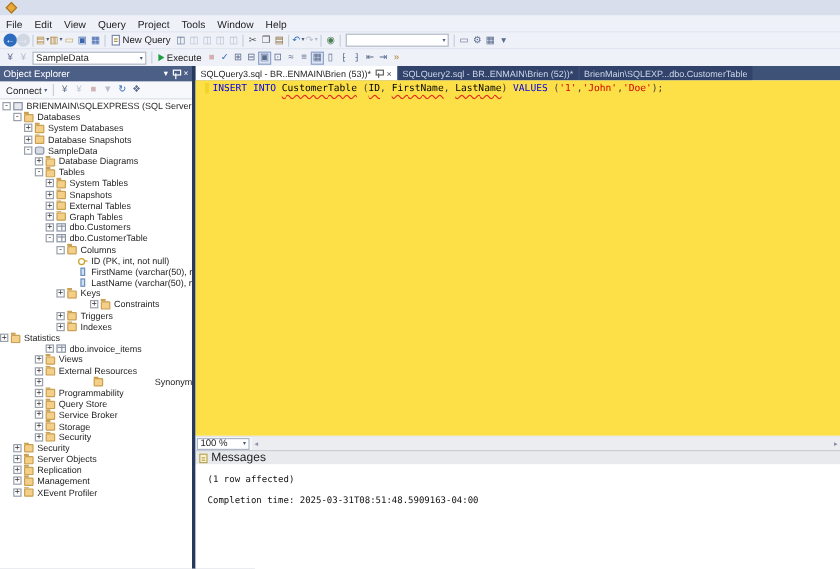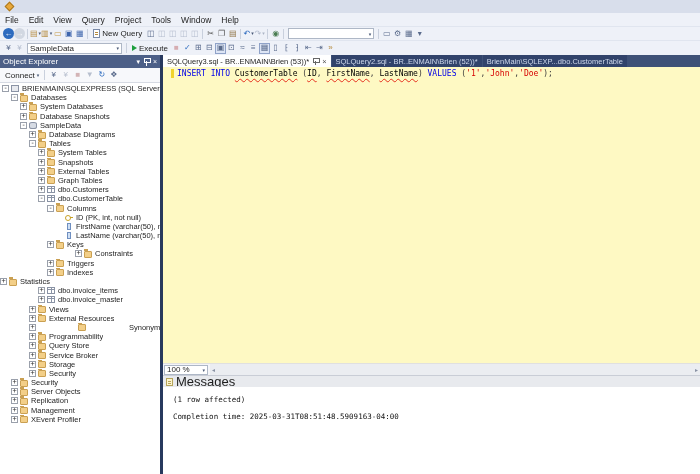--- a/index.html
+++ b/index.html
@@ -74,35 +74,35 @@
 
   
   .editor-region { flex:1; display:flex; flex-direction:column; margin-left:3px; background:#fff; min-width:0; }
   .tabbar { height:12px; background:#3e5177; display:flex; font-size:7.5px; flex:none; overflow:hidden; }
   .tab { display:flex; align-items:center; padding:0 4px; background:#31436b; color:#cdd7ea; margin-right:1px; white-space:nowrap; flex:none; }
   .tab.active { background:#fff; color:#1e1e1e; }
   .tab-pin { position:relative; width:6px; height:8px; margin-left:4px; display:inline-block; }
   .tab-pin::before { content:''; position:absolute; left:2px; top:4px; width:1px; height:4px; background:#666; }
   .tab-pin::after { content:''; position:absolute; left:0; top:1px; width:5px; height:3px; border:1px solid #666; }
   .tab-close { margin-left:3px; font-size:7.5px; color:#555; }
-  .editor { height:296px; position:relative; background:#fef9c3; flex:none; }
+  .editor { height:296px; position:relative; background:#fde047; flex:none; }
   .change-bar { position:absolute; left:8px; top:2px; width:3px; height:9px; background:#f1d32b; }
   .sql-line { position:absolute; left:14px; top:2px; font-family:"DejaVu Sans Mono",monospace; font-size:8px; white-space:pre; }
   .tk-keyword { color:#0000e8; }
   .tk-plain { color:#3b3b3b; }
   .tk-string { color:#d60000; }
   .tk-identifier-error { color:#000; text-decoration:underline wavy #e5301e; text-decoration-thickness:1px; text-underline-offset:2px; }
 
   .zoomrow { height:12px; display:flex; align-items:center; background:#f4f5f8; border-top:1px solid #e0e0e0; flex:none; }
   .zoom-combo { width:44px; height:10px; margin-left:1px; }
   .hscroll { flex:1; height:100%; background:#ebedf1; display:flex; align-items:center; margin-left:2px; }
   .sb-arrow { font-size:6px; color:#8a93a5; padding:0 2px; }
   .sb-track { flex:1; }
 
-  .msg-header { height:12px; background:#e8eaee; border-top:1px solid #c9cdd6; display:flex; align-items:center; font-size:13px; color:#1e1e1e; padding-left:3px; gap:3px; flex:none; }
+  .msg-header { height:12px; background:#e8eaee; border-top:1px solid #c9cdd6; display:flex; align-items:center; font-size:10px; color:#1e1e1e; padding-left:3px; gap:3px; flex:none; }
   .msg-icon { width:7px; height:8px; background:#fdf4cf; border:1px solid #b5a45a; display:inline-block; position:relative; }
   .msg-icon::before { content:''; position:absolute; left:1px; top:2px; width:3px; height:1px; background:#b5a45a; box-shadow:0 2px 0 #b5a45a; }
   .msg-body { flex:1; background:#fff; font-family:"DejaVu Sans Mono",monospace; font-size:7.5px; color:#111; padding:8px 0 0 10px; overflow:hidden; }
   .msg-line { margin-bottom:8px; white-space:pre; }
 </style>
 </head>
 <body>
 
 <div class="app">
   <div class="titlebar">
@@ -323,25 +323,20 @@
           <div class="tree-row" style="">
             <span class="exp plus"></span>
             <span class="nico folder"></span>
             <span class="tree-label">Statistics</span>
           </div>
           <div class="tree-row" style="padding-left: 38px;">
             <span class="exp plus"></span>
             <span class="nico table"></span>
             <span class="tree-label">dbo.invoice_items</span>
           </div>
-          <div class="tree-row" style="padding-left: 38px;">
-            <span class="exp plus"></span>
-            <span class="nico table"></span>
-            <span class="tree-label">dbo.invoice_master</span>
-          </div>
           <div class="tree-row" style="padding-left: 29px;">
             <span class="exp plus"></span>
             <span class="nico folder"></span>
             <span class="tree-label">Views</span>
           </div>
           <div class="tree-row" style="padding-left: 29px;">
             <span class="exp plus"></span>
             <span class="nico folder"></span>
             <span class="tree-label">External Resources</span>
           </div>

